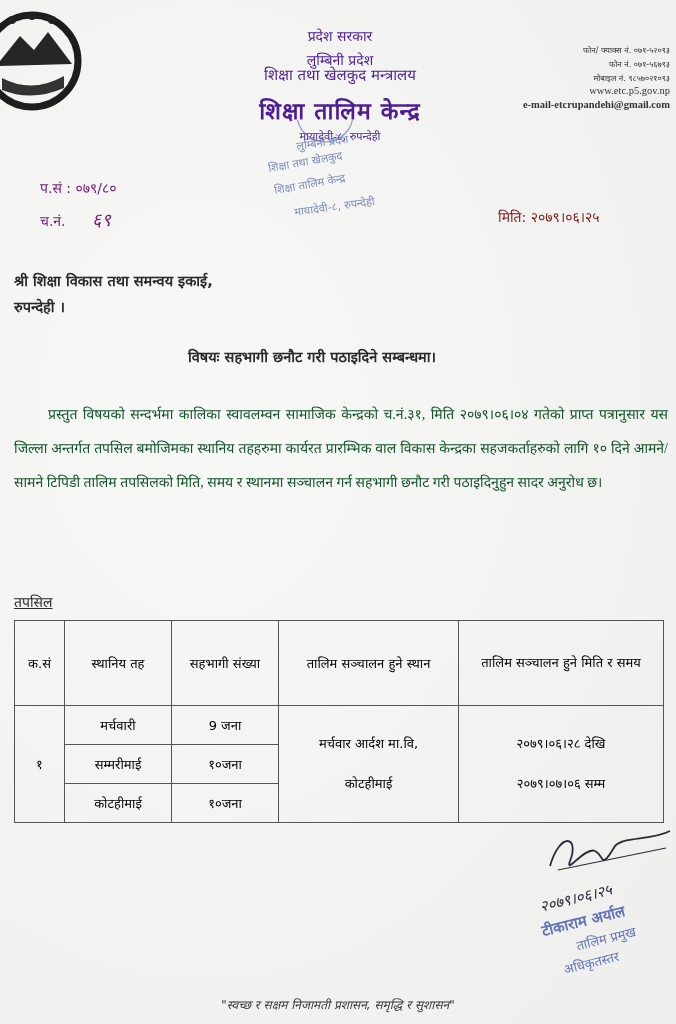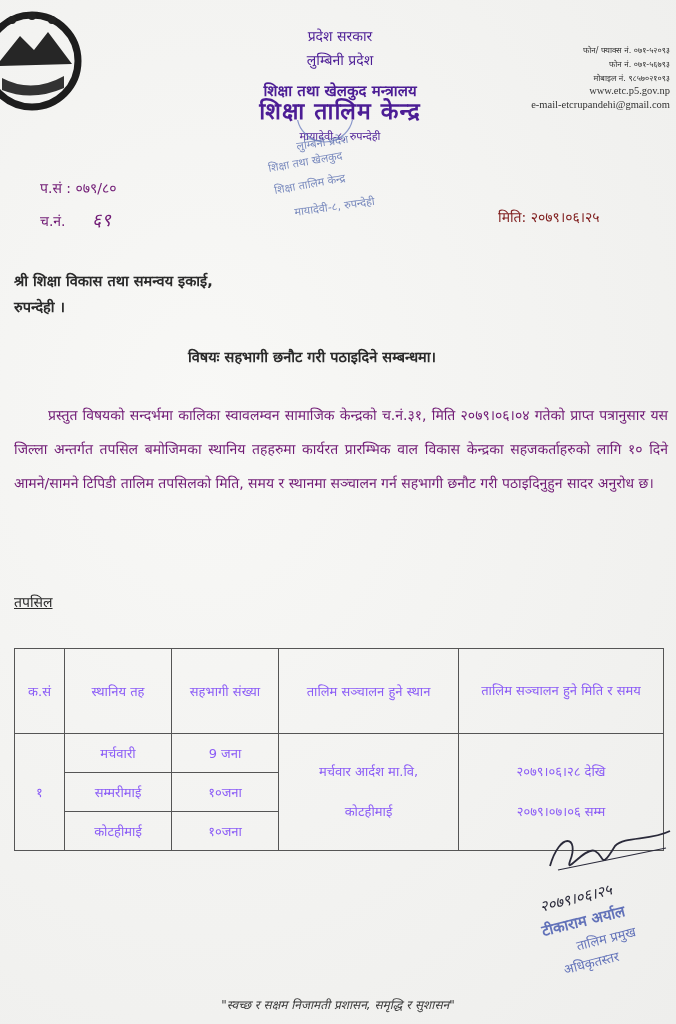--- a/index.html
+++ b/index.html
@@ -13,53 +13,53 @@
     background: radial-gradient(ellipse at 30% 40%, #f8f8f6 0%, #eeeeec 100%); }
   .abs { position: absolute; }
 
   
   .emblem { left: -18px; top: 6px; width: 110px; height: 110px; }
 
   
   .lh { left: 180px; width: 320px; text-align: center; color: #4c1d95; }
   .lh1 { top: 26px; font-size: 14px; }
   .lh2 { top: 50px; font-size: 14px; }
-  .lh3 { top: 80px; font-size: 15px; font-weight: bold; }
+  .lh3 { top: 64px; font-size: 15px; font-weight: normal; }
   .lh4 { top: 94px; font-size: 23px; font-weight: bold; letter-spacing: 1px; }
   .lh5 { top: 128px; font-size: 11px; }
 
   .contact { right: 6px; text-align: left; color: #333; }
   .c1 { top: 44px; font-size: 8px; }
   .c2 { top: 58px; font-size: 8px; }
   .c3 { top: 72px; font-size: 8px; }
   .c4 { top: 85px; font-size: 10.5px; font-family: "Liberation Serif", serif; }
-  .c5 { top: 99px; font-size: 10.5px; font-family: "Liberation Serif", serif; }
+  .c5 { top: 99px; font-size: 10.5px; font-family: "Liberation Serif", serif; font-weight: bold; }
 
   
   .stamp { left: 255px; top: 120px; width: 150px; height: 110px; }
 
   .ref { left: 40px; font-size: 14px; color: #701a75; }
   .ref1 { top: 178px; }
   .ref2 { top: 207px; }
   .ref2 .hand { font-family: "DejaVu Serif", serif; font-size: 18px; font-style: italic; margin-left: 22px; }
   .date { left: 498px; top: 207px; font-size: 14px; color: #7f1d1d; }
 
   .to { left: 14px; font-size: 14.5px; font-weight: bold; color: #2a2a2a; }
   .to1 { top: 270px; }
   .to2 { top: 296px; }
 
   .subject { left: 0; width: 624px; text-align: center; top: 346px; font-size: 14.5px; font-weight: bold; }
 
   .para { left: 14px; width: 654px; font-size: 14px; line-height: 34px; top: 398px;
-          text-align: justify; text-indent: 34px; color: #701a75; }
+          text-align: justify; text-indent: 34px; color: #14532d; font-family: Liberation Serif, serif; }
 
   .tapasil { left: 14px; top: 592px; font-size: 14px; text-decoration: underline; color: #2a2a2a; }
 
-  table.tbl { position: absolute; left: 14px; top: 648px; width: 650px;
-    border-collapse: collapse; font-size: 13px; color: #8b5cf6; }
+  table.tbl { position: absolute; left: 14px; top: 620px; width: 650px;
+    border-collapse: collapse; font-size: 13px; color: #000000; }
   .tbl th, .tbl td { border: 1.3px solid #555; text-align: center; padding: 0 4px; font-weight: normal; }
   .tbl th { height: 84px; }
   .tbl td.row { height: 38px; }
   .tbl td.multi { line-height: 40px; }
 
   .sig { left: 540px; top: 826px; width: 136px; height: 170px; }
 
   .footer { left: 0; width: 676px; text-align: center; top: 996px; font-size: 12px;
             font-style: italic; color: #3a3a3a; }
 </style>

